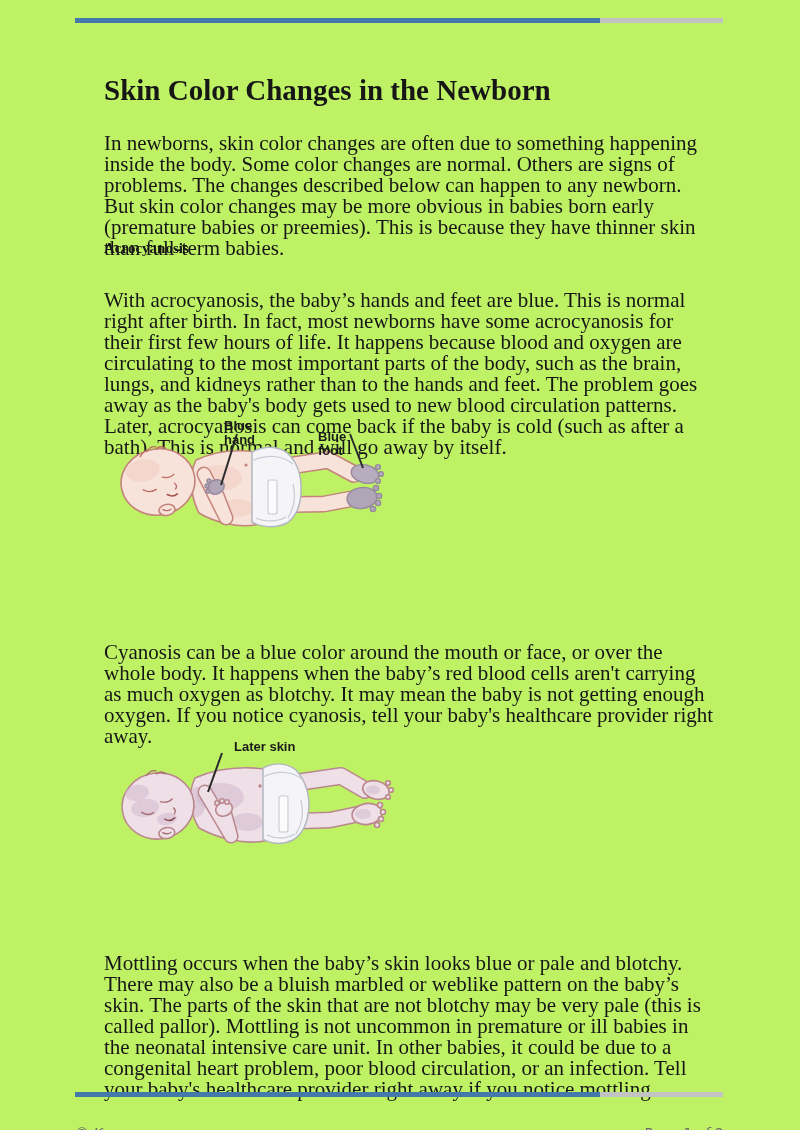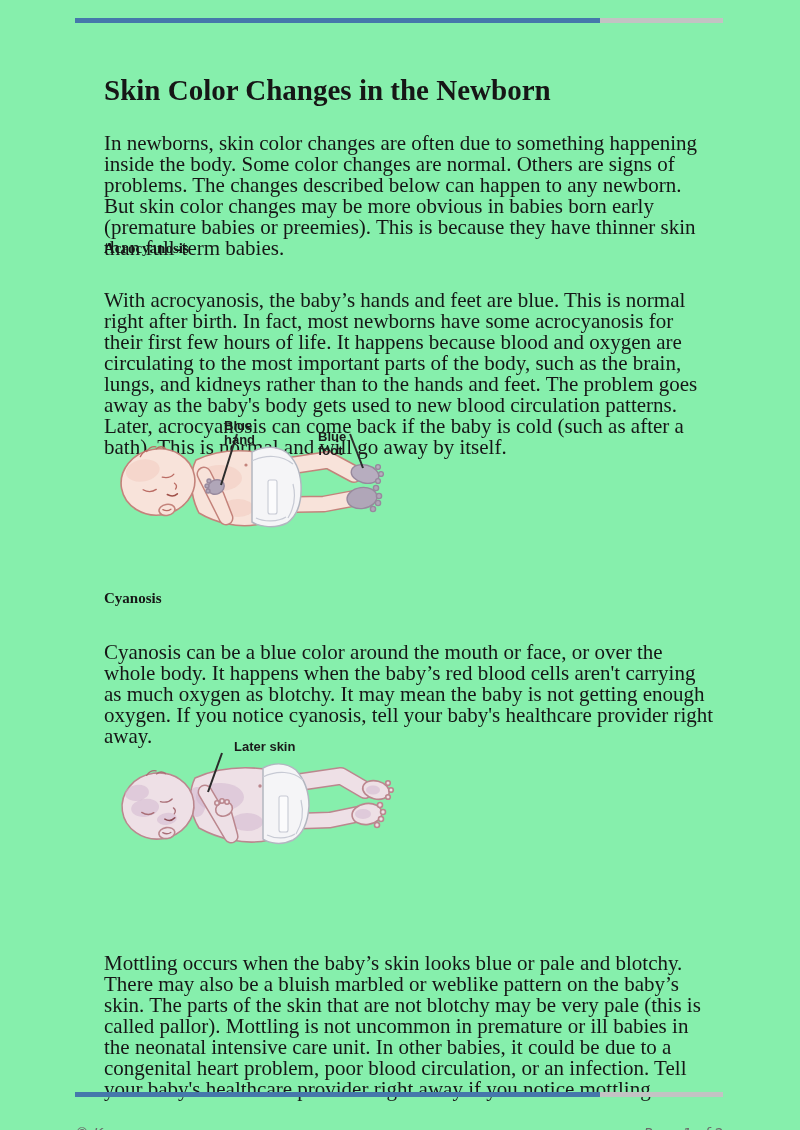--- a/index.html
+++ b/index.html
@@ -1,18 +1,18 @@
 <!DOCTYPE html>
 <html><head>
 <meta charset="utf-8">
 <style>
   html,body{margin:0;padding:0;background:#ffffff;}
   body{width:800px;height:1130px;overflow:hidden;position:relative;
        font-family:"Liberation Serif",serif;color:#161616;}
-  .page{position:absolute;inset:0;background:#86efac;}
+  .page{position:absolute;inset:0;background:#bef264;}
 
   
   .bar{position:absolute;left:75px;width:648px;height:5px;display:flex;}
   .bar .blue{width:525px;height:100%;background:#4578ab;}
   .bar .gray{width:123px;height:100%;background:#c3c3c3;}
   .bar.top{top:18px;}
   .bar.bottom{top:1092px;}
 
   .title{position:absolute;left:104px;top:54px;width:620px;
          font-size:29px;font-weight:bold;line-height:34px;}
@@ -142,21 +142,20 @@
         <path class="face1" d="M58,102 q4,3 8,1"></path>
       </g>
 
       <line class="leader" x1="137" y1="26" x2="121" y2="77"></line>
       <line class="leader" x1="250" y1="26" x2="263" y2="60"></line>
     </svg>
     <div class="fig-label" id="lbl-hand">Blue hand</div>
     <div class="fig-label" id="lbl-foot">Blue foot</div>
   </div>
 
-  <h2 class="h2" id="h-cyan">Cyanosis</h2>
   <p class="para" id="p-cyan">Cyanosis can be a blue color around the mouth or face, or over the whole body. It happens when the baby’s red blood cells aren't carrying as much oxygen as blotchy. It may mean the baby is not getting enough oxygen. If you notice cyanosis, tell your baby's healthcare provider right away.</p>
 
   <div class="figure" id="fig2">
     <svg width="312" height="152" viewBox="0 0 312 152">
 
       <polyline class="t2o" stroke-width="17" points="175,100 235,98 264,92"></polyline>
       <polyline class="t2i" stroke-width="14" points="175,100 235,98 264,92"></polyline>
       <g>
         <ellipse class="skin2" cx="272" cy="92" rx="15" ry="10.5" transform="rotate(-8 272 92)"></ellipse>
         <circle class="skin2" cx="285" cy="83" r="2.5"></circle>

